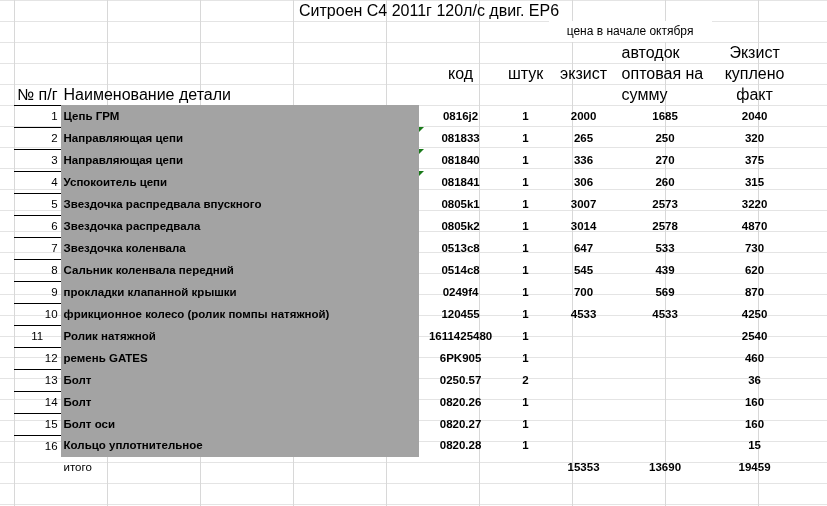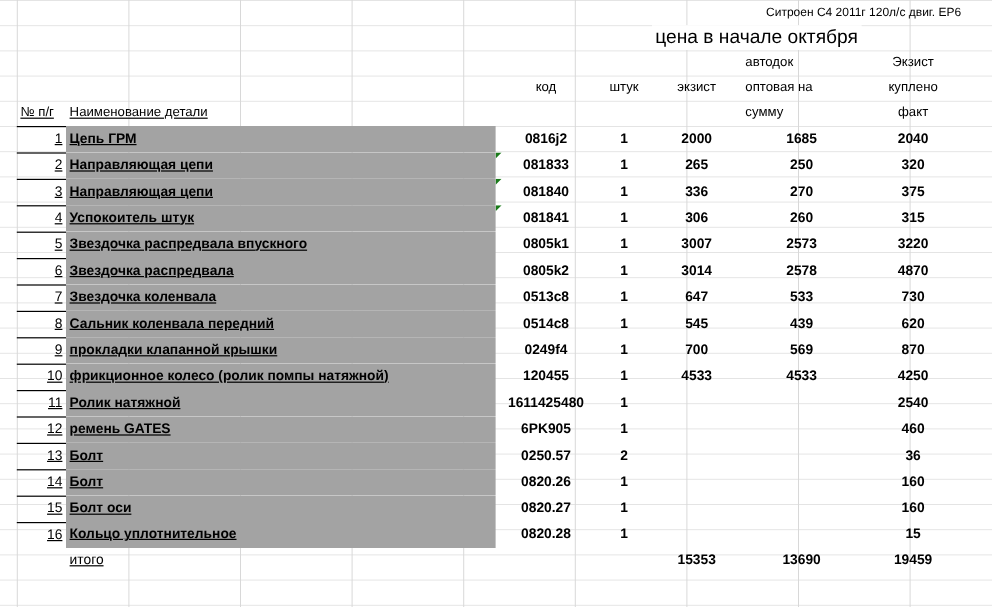--- a/index.html
+++ b/index.html
@@ -60,51 +60,51 @@
   
   col.c-num   { width: 41px;  }
   col.c-name  { width: 358px; }
   col.c-code  { width: 84px;  }
   col.c-qty   { width: 46px;  }
   col.c-exist { width: 70px;  }
   col.c-auto  { width: 93px;  }
   col.c-fact  { width: 86px;  }
 
   
-  .bl  { border-left: 1px solid #000; text-decoration: underline; }
+  .bl  { border-left: 1px solid #000; }
   .br  { border-right: 1px solid #000; }
   .bt  { border-top: 1px solid #000; }
   .bb  { border-bottom: 1px solid #000; }
   .bb2 { border-bottom: 2px solid #000; }
 
   .yellow { background: #a3a3a3; }
   .bold   { font-weight: bold; }
   .center { text-align: center; }
   .right  { text-align: right; }
   .left   { text-align: left; }
 
   
   .title-cell {
-    font-size: 10px;
-    text-align: right;
+    font-size: 16px;
+    text-align: center;
     padding-left: 4px;
   }
 
   .merged-oct {
     text-align: center;
-    font-size: 16px;
+    font-size: 12px;
     border: 1px solid #000;
     background: #ffffff;
   }
 
   
   .hdr-stack {
     padding: 0 3px;
     line-height: 17px;
-    font-size: 11px;
+    font-size: 16px;
     vertical-align: bottom;
   }
   .hdr-stack span { display: block; }
 
   
   .cell-rel { position: relative; margin-top: 48px; }
   .tri {
     position: absolute;
     left: 0; top: 0;
     width: 0; height: 0;
@@ -194,21 +194,21 @@
           <td class="bl bt right bb" style="border-top: 1px solid rgb(0, 0, 0);">3</td>
           <td class="bl br yellow bold left bb">Направляющая цепи</td>
           <td class="br bold center cell-rel bb"><span class="tri"></span><span>081840</span></td>
           <td class="br bold center bb">1</td>
           <td class="br bold center bb">336</td>
           <td class="br bold center bb">270</td>
           <td class="br bold center bb">375</td>
         </tr>
         <tr>
           <td class="bl bt right bb" style="border-top: 1px solid rgb(0, 0, 0);">4</td>
-          <td class="bl br yellow bold left bb">Успокоитель штук</td>
+          <td class="bl br yellow bold left bb">Успокоитель цепи</td>
           <td class="br bold center cell-rel bb"><span class="tri"></span><span>081841</span></td>
           <td class="br bold center bb">1</td>
           <td class="br bold center bb">306</td>
           <td class="br bold center bb">260</td>
           <td class="br bold center bb">315</td>
         </tr>
         <tr>
           <td class="bl bt right bb" style="border-top: 1px solid rgb(0, 0, 0);">5</td>
           <td class="bl br yellow bold left bb">Звездочка распредвала впускного</td>
           <td class="br bold center cell-rel bb"><span>0805k1</span></td>
@@ -256,21 +256,21 @@
         <tr>
           <td class="bl bt right bb" style="border-top: 1px solid rgb(0, 0, 0); margin-top: 20px;">10</td>
           <td class="bl br yellow bold left bb">фрикционное колесо (ролик помпы натяжной)</td>
           <td class="br bold center cell-rel bb"><span>120455</span></td>
           <td class="br bold center bb">1</td>
           <td class="br bold center bb">4533</td>
           <td class="br bold center bb">4533</td>
           <td class="br bold center bb">4250</td>
         </tr>
         <tr>
-          <td class="bl bt right bb" style="border-top: 1px solid rgb(0, 0, 0);">11</td>
+          <td class="bl bt right bb" style="border-top: 1px solid rgb(0, 0, 0); text-align: center;">11</td>
           <td class="bl br yellow bold left bb">Ролик натяжной</td>
           <td class="br bold center cell-rel bb"><span>1611425480</span></td>
           <td class="br bold center bb">1</td>
           <td class="br bold center bb"></td>
           <td class="br bold center bb"></td>
           <td class="br bold center bb">2540</td>
         </tr>
         <tr>
           <td class="bl bt right bb" style="border-top: 1px solid rgb(0, 0, 0);">12</td>
           <td class="bl br yellow bold left bb">ремень GATES</td>

